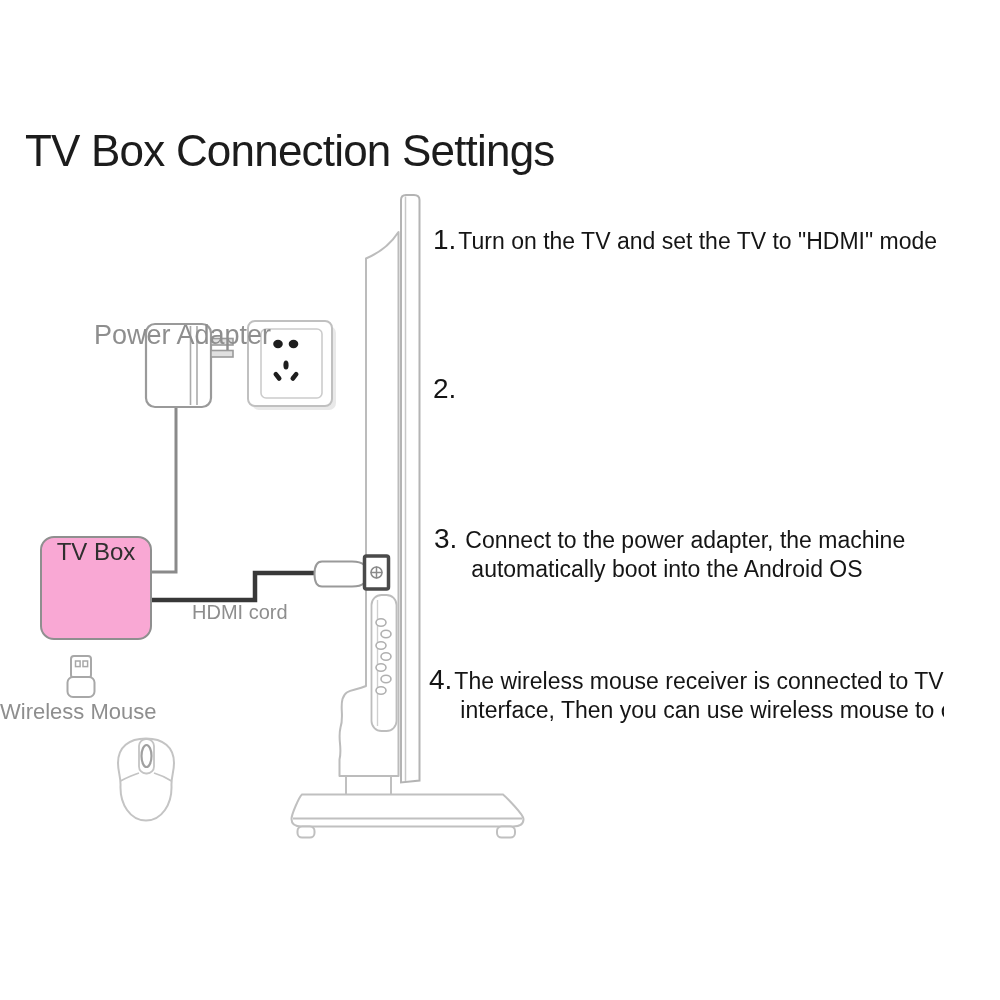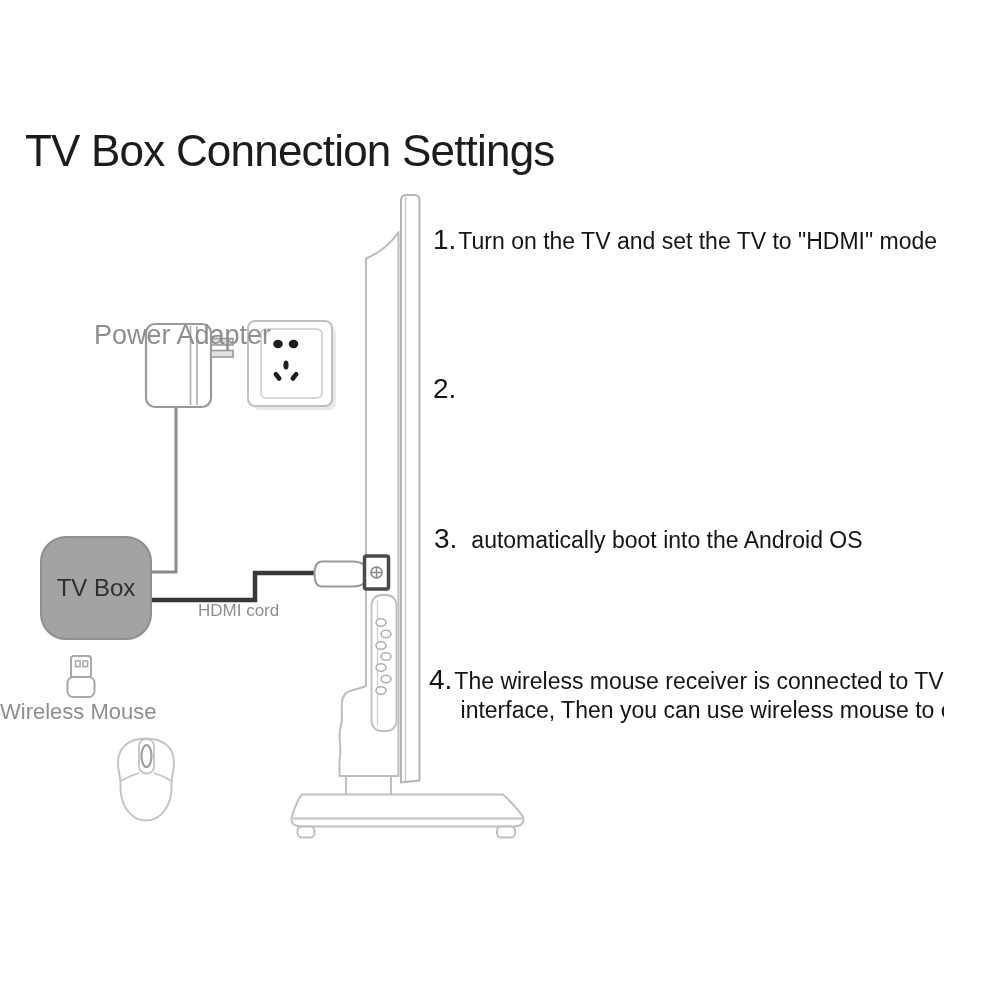--- a/index.html
+++ b/index.html
@@ -8,35 +8,35 @@
     font-family:"Liberation Sans","DejaVu Sans",sans-serif;overflow:hidden;text-decoration:underline;
   }
   #art{position:absolute;left:0;top:0;z-index:1;}
   .txt{position:absolute;z-index:2;}
   #title{
     left:25px;top:126px;font-size:44px;letter-spacing:-0.8px;color:#1c1c1c;
     white-space:nowrap;
   }
   .glabel{color:#8e8e8e;white-space:nowrap;}
   #power-adapter-label{left:94px;top:279px;font-size:27px;margin-top:41px;}
-  #hdmi-cord-label{left:198px;top:601px;font-size:17px;}
+  #hdmi-cord-label{left:192px;top:601px;font-size:20px;}
   #wireless-mouse-label{left:0;top:699px;font-size:22px;}
   #tvbox{
     position:absolute;z-index:2;left:40px;top:536px;width:108px;height:100px;
-    border:2.5px solid #8f8f8f;border-radius:26px;background:#a3a3a3;
-    display:flex;align-items:center;justify-content:center;
+    border:2.5px solid #8f8f8f;border-radius:14px;background:#f9a8d4;
+    display:flex;align-items:flex-start;justify-content:center;
   }
   #tvbox .boxlabel{font-size:24px;color:#2f2f2f;white-space:nowrap;}
   .step{
     position:absolute;z-index:2;display:flex;align-items:flex-start;
     white-space:nowrap;color:#151515;
   }
   .step .num{font-size:28px;line-height:26px;margin-right:2px;}
   .step.gap .num{margin-right:8px;}
-  .step .lines{display:flex;flex-direction:column;font-size:23px;line-height:29px;text-align:center;}
+  .step .lines{display:flex;flex-direction:column;font-size:23px;line-height:29px;}
   .step .line.ind{margin-left:6px;}
   #step-1{left:433px;top:227px;}
   #step-2{left:433px;top:376px;}
   #step-3{left:434px;top:526px;}
   #step-4{left:429px;top:667px;}
 </style>
 </head>
 <body>
 
 <div id="stage">
@@ -163,20 +163,21 @@
 
   <div id="step-2" class="step gap">
     <span class="num">2.</span>
     <span class="lines">
     </span>
   </div>
 
   <div id="step-3" class="step gap">
     <span class="num">3.</span>
     <span class="lines">
+      <span class="line">Connect to the power adapter, the machine</span>
       <span class="line ind">automatically boot into the Android OS</span>
     </span>
   </div>
 
   <div id="step-4" class="step">
     <span class="num">4.</span>
     <span class="lines">
       <span class="line">The wireless mouse receiver is connected to TV Box USB</span>
       <span class="line ind">interface, Then you can use wireless mouse to operate it.</span>
     </span>

